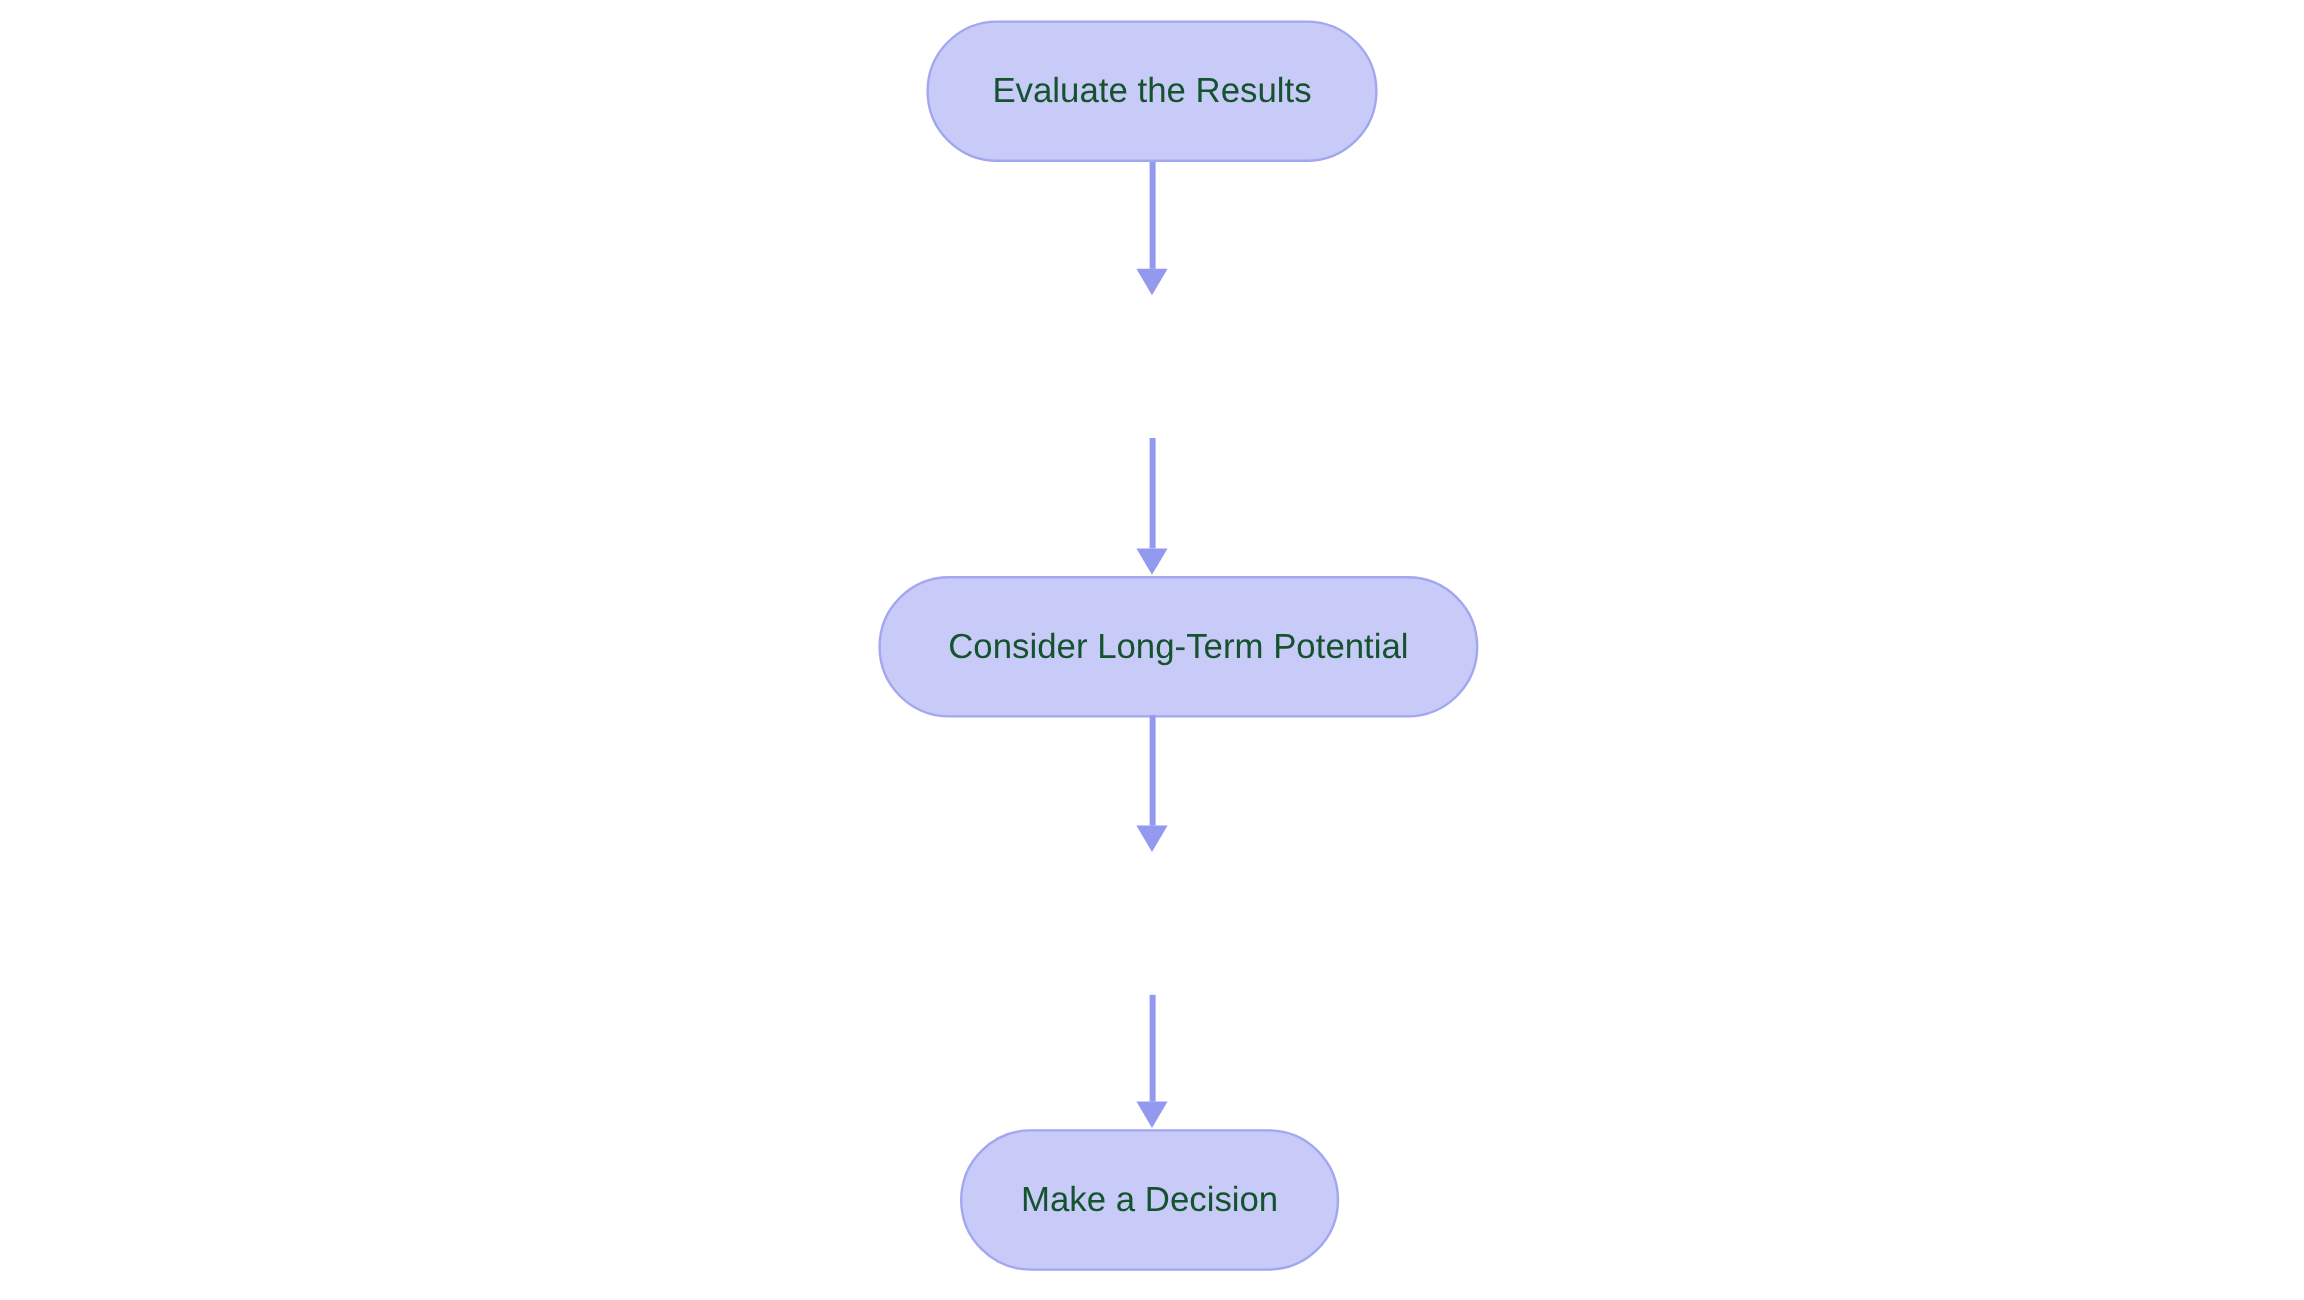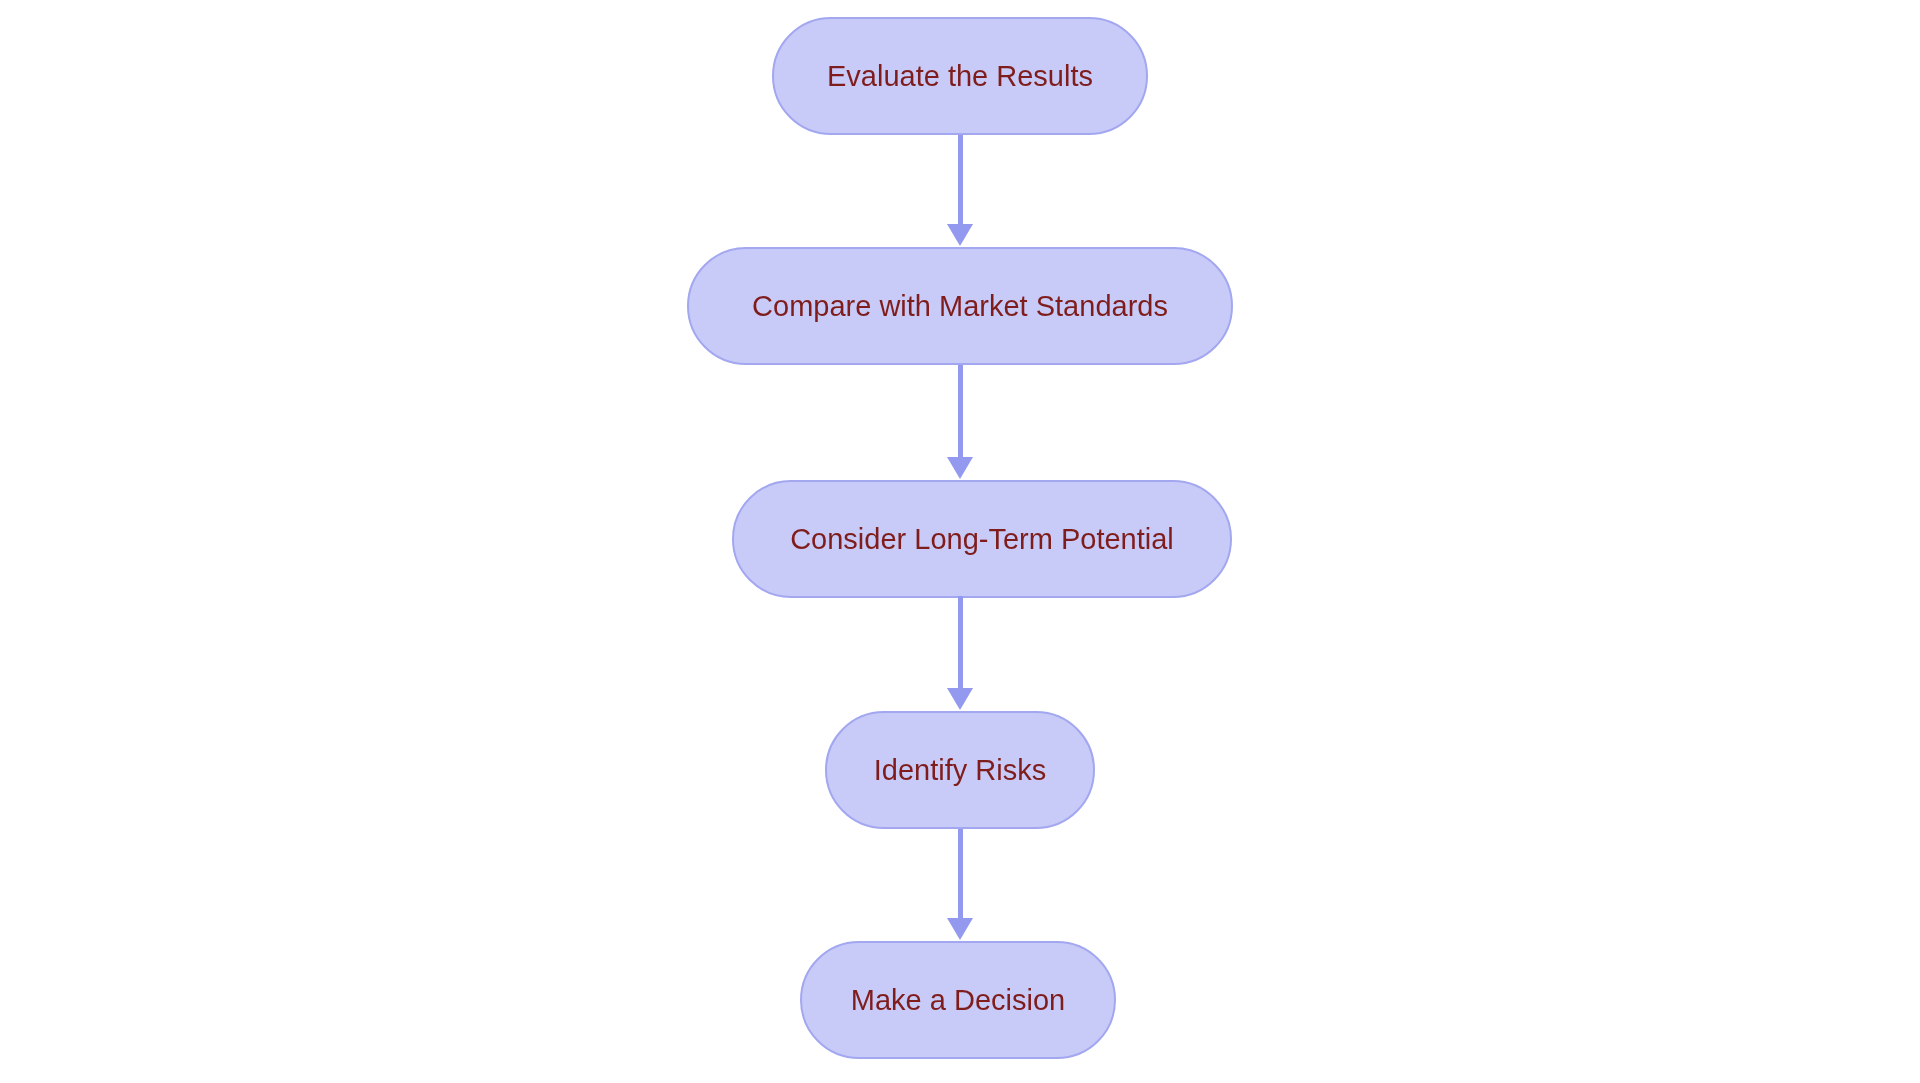--- a/index.html
+++ b/index.html
@@ -20,21 +20,21 @@
     height: 118px;
     box-sizing: border-box;
     background: #c8cbf8;
     border: 2px solid #a2a7f0;
     border-radius: 59px;
     display: flex;
     align-items: center;
     justify-content: center;
   }
   .node-label {
-    color: #7f1d1d;
+    color: #14532d;
     font-size: 29px;
     line-height: 1;
     white-space: nowrap;
     text-align: left;
   }
   .node-1 { left: 772px; top: 17px;  width: 376px; }
   .node-2 { left: 687px; top: 247px; width: 546px; }
   .node-3 { left: 732px; top: 480px; width: 500px; }
   .node-4 { left: 825px; top: 711px; width: 270px; }
   .node-5 { left: 800px; top: 941px; width: 316px; }
@@ -71,41 +71,35 @@
 
   <div class="node node-1">
     <span class="node-label">Evaluate the Results</span>
   </div>
 
   <div class="arrow arrow-1">
     <div class="arrow-line"></div>
     <div class="arrow-head"></div>
   </div>
 
-  <div class="node node-2">
-    <span class="node-label">Compare with Market Standards</span>
-  </div>
 
   <div class="arrow arrow-2">
     <div class="arrow-line"></div>
     <div class="arrow-head"></div>
   </div>
 
   <div class="node node-3">
     <span class="node-label">Consider Long-Term Potential</span>
   </div>
 
   <div class="arrow arrow-3">
     <div class="arrow-line"></div>
     <div class="arrow-head"></div>
   </div>
 
-  <div class="node node-4">
-    <span class="node-label">Identify Risks</span>
-  </div>
 
   <div class="arrow arrow-4">
     <div class="arrow-line"></div>
     <div class="arrow-head"></div>
   </div>
 
   <div class="node node-5">
     <span class="node-label">Make a Decision</span>
   </div>
 

